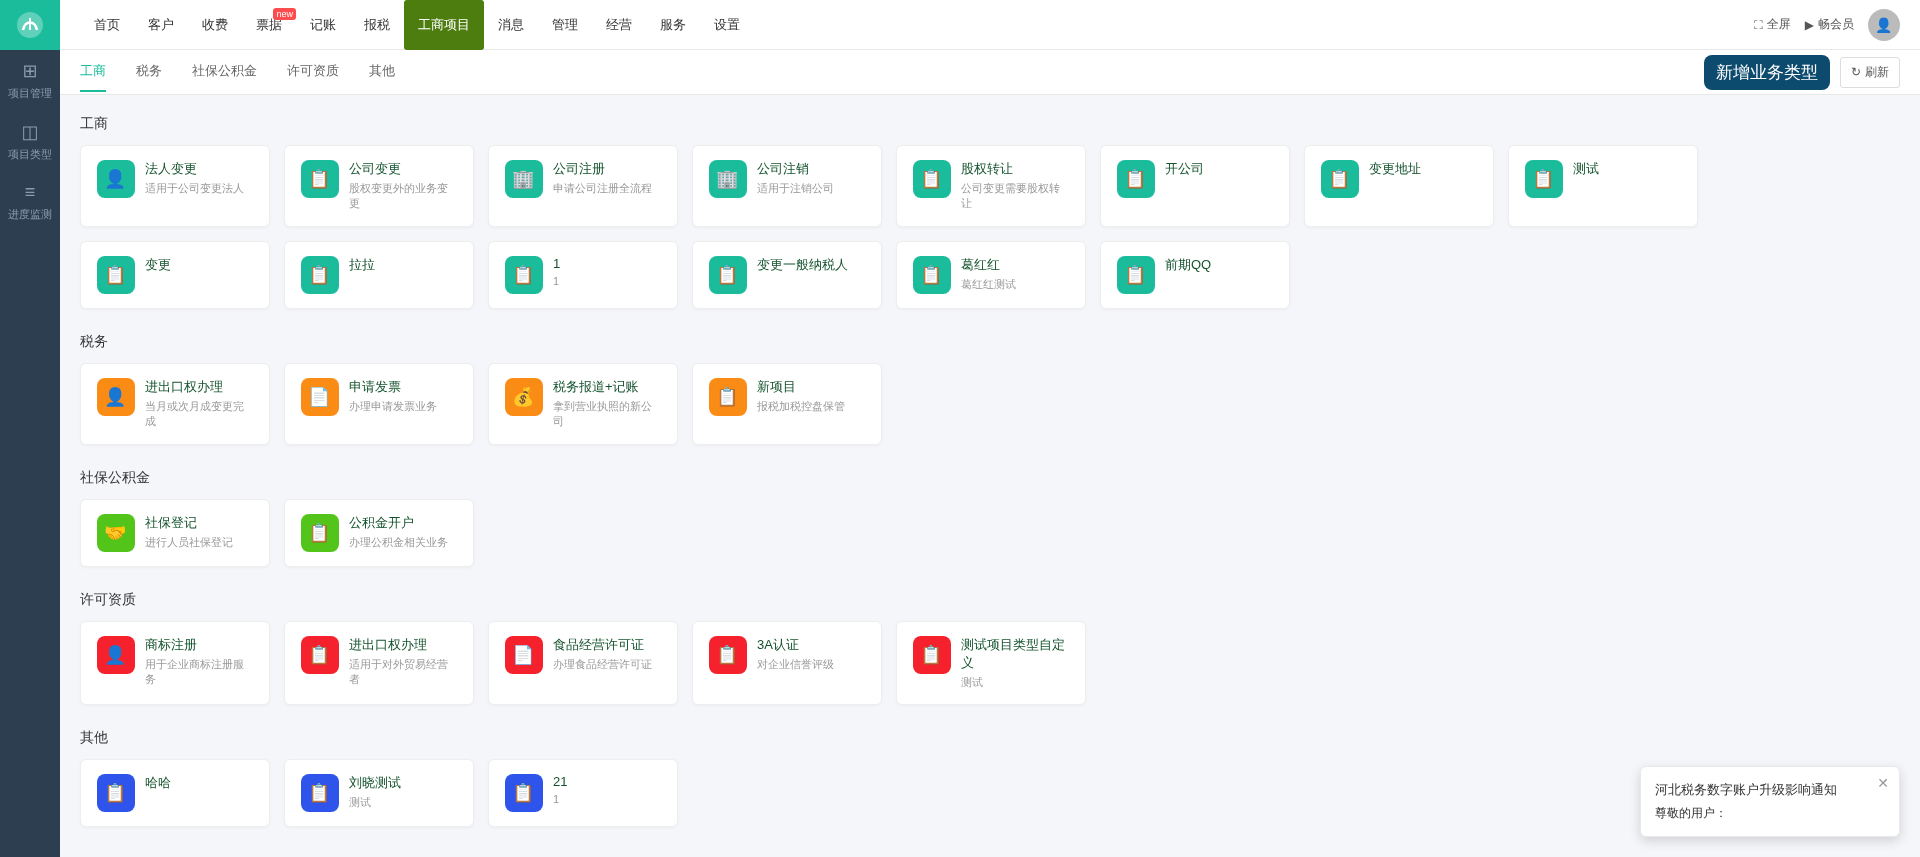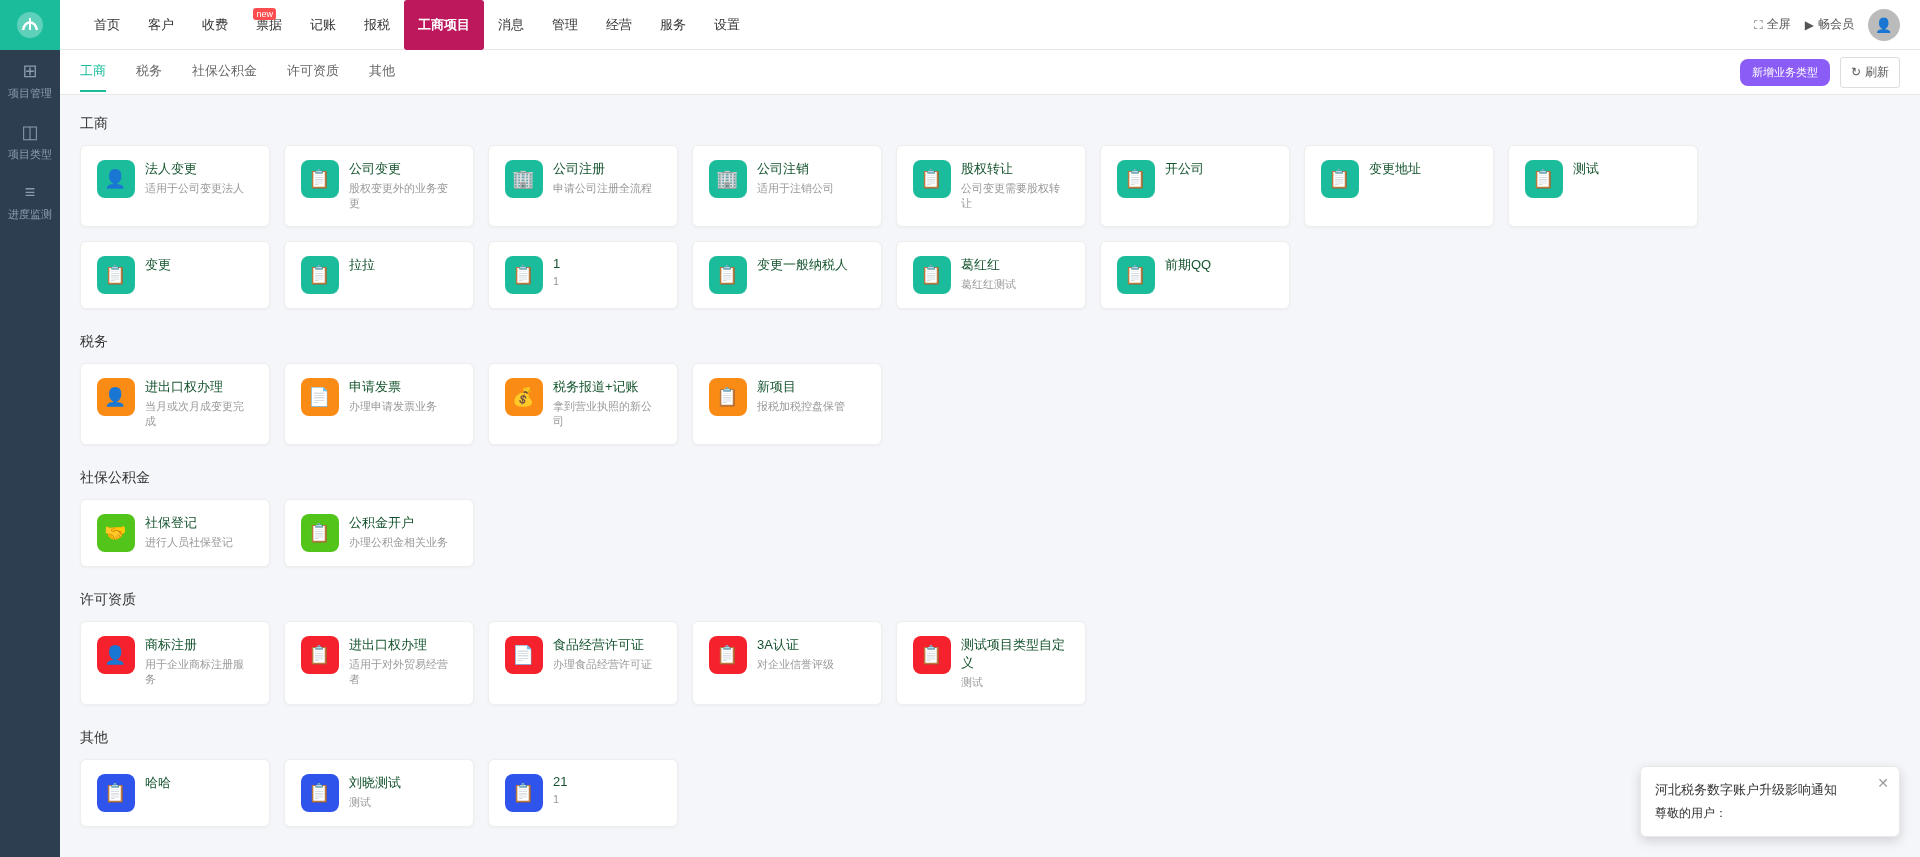--- a/index.html
+++ b/index.html
@@ -63,29 +63,28 @@
       height: 50px;
       display: flex;
       align-items: center;
       cursor: pointer;
       color: #333;
       font-size: 13px;
       position: relative;
       white-space: nowrap;
     }
     .topnav-item.active {
-      background: #be185d;
+      background: #4d7c0f;
       color: #fff;
       border-radius: 3px;
-      font-weight: bold;
     }
     .badge-new {
       position: absolute;
       top: 8px;
-      right: 20px;
+      right: 0;
       background: #ff4d4f;
       color: #fff;
       font-size: 9px;
       padding: 1px 3px;
       border-radius: 3px;
     }
     .topnav-right {
       margin-left: auto;
       display: flex;
       align-items: center;
@@ -154,27 +153,27 @@
     .tab-item.active {
       color: #1abc9c;
       border-bottom: 2px solid #1abc9c;
     }
     .tab-actions {
       display: flex;
       align-items: center;
       gap: 10px;
     }
     .btn-new-type {
-      background: #8b5cf6;
+      background: #0c4a6e;
       color: #fff;
       border: none;
       padding: 6px 12px;
       border-radius: 8px;
       cursor: pointer;
-      font-size: 11px;
+      font-size: 17px;
     }
     .btn-refresh {
       background: #fff;
       border: 1px solid #ddd;
       padding: 6px 10px;
       border-radius: 3px;
       cursor: pointer;
       font-size: 12px;
       color: #555;
       display: flex;

